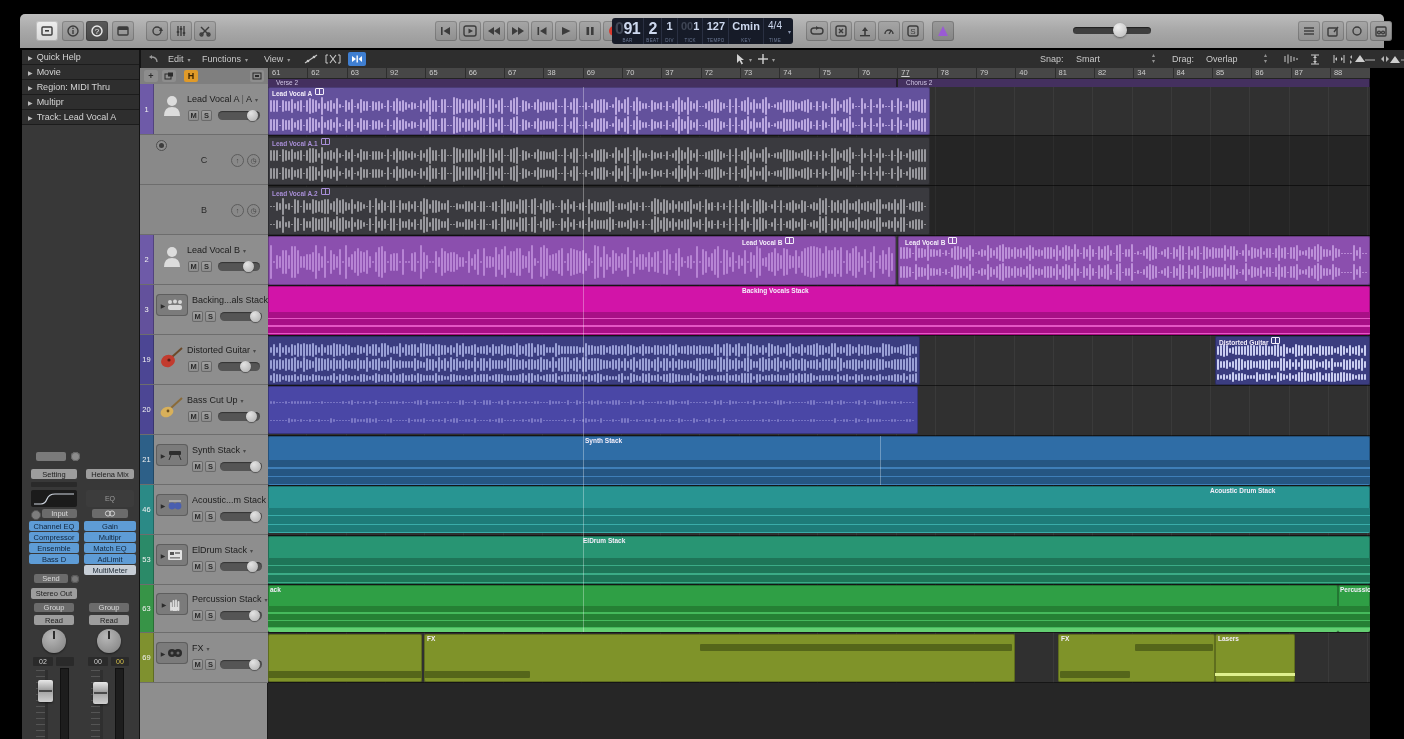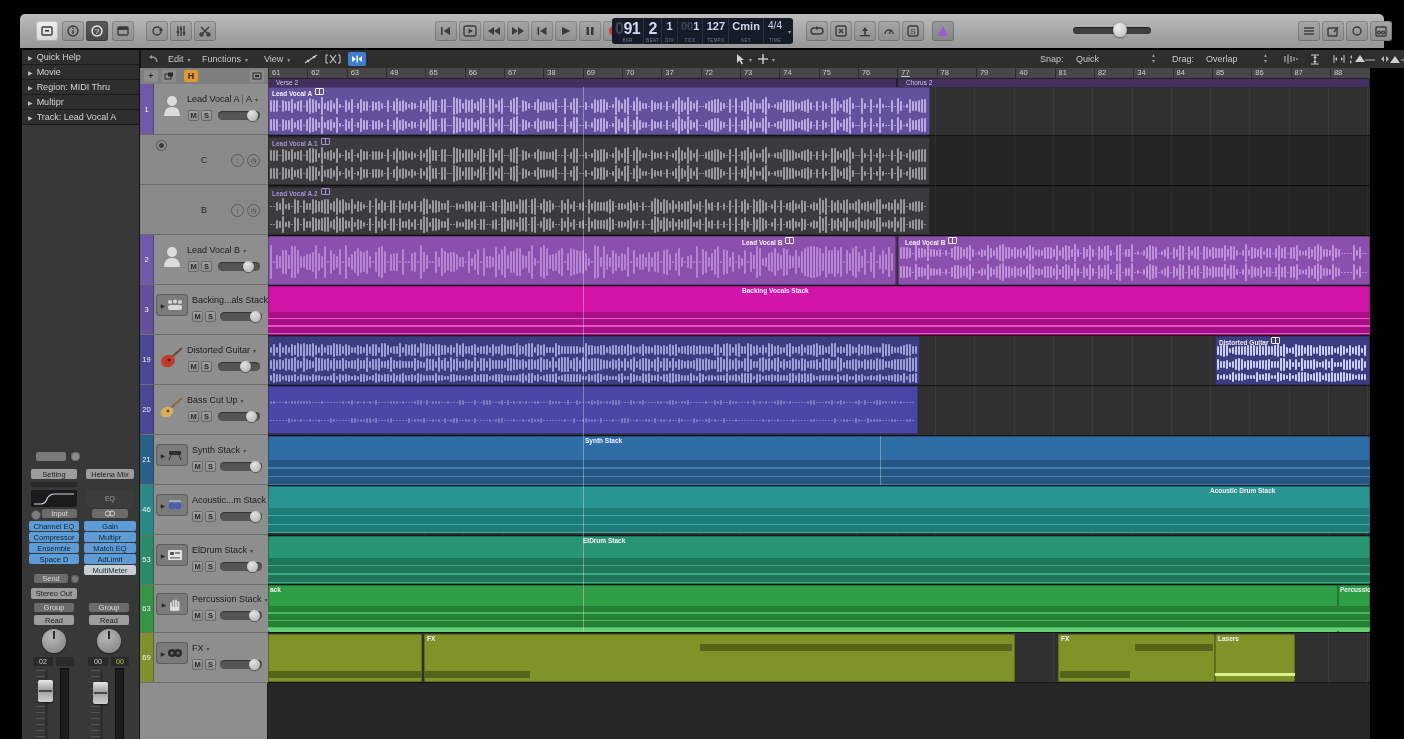--- a/index.html
+++ b/index.html
@@ -370,21 +370,21 @@
         <svg width="10" height="10">
           <line x1="5" y1="0" x2="5" y2="10" stroke="#d2d2d2" stroke-width="1.4"></line>
           <line x1="0" y1="5" x2="10" y2="5" stroke="#d2d2d2" stroke-width="1.4"></line>
         </svg>
       </div>
 
     <div class="t2item t2plain" style="left:900px">
         <span>Snap:</span>
       </div>
     <div class="t2item t2plain" style="left:936px">
-        <span>Quick</span>
+        <span>Smart</span>
       </div>
     <div class="t2item t2plain" style="left:1012px">
         <span class="stepper"></span>
       </div>
     <div class="t2item t2plain" style="left:1032px">
         <span>Drag:</span>
       </div>
     <div class="t2item t2plain" style="left:1066px">
         <span>Overlap</span>
       </div>
@@ -474,21 +474,21 @@
     <div class="cs-btn cs-blue" style="left:7px;top:471px;width:50px">
         <span>Channel EQ</span>
       </div>
     <div class="cs-btn cs-blue" style="left:7px;top:482px;width:50px">
         <span>Compressor</span>
       </div>
     <div class="cs-btn cs-blue" style="left:7px;top:493px;width:50px">
         <span>Ensemble</span>
       </div>
     <div class="cs-btn cs-blue" style="left:7px;top:504px;width:50px">
-        <span>Space D</span>
+        <span>Bass D</span>
       </div>
 
     <div class="cs-btn" style="left:12px;top:524px;width:34px;height:9px">
         <span>Send</span>
       </div>
     <div class="abs" style="left:49px;top:525px;width:8px;height:8px;border-radius:50%;background:#777;box-shadow:inset 0 0 0 1px #585858"></div>
     <div class="cs-btn cs-light" style="left:9px;top:538px;width:46px;height:11px">
         <span>Stereo Out</span>
       </div>
     <div class="cs-btn" style="left:12px;top:553px;width:40px;height:9px">
@@ -791,21 +791,21 @@
           <i style="left:29px"></i>
         </div>
     </div>
   </div>
 
   <div id="arrange" class="abs">
     <div id="ruler">
         <span class="rbar" style="left: 0px;">61</span>
         <span class="rbar" style="left: 39.33px;">62</span>
         <span class="rbar" style="left: 78.66px;">63</span>
-        <span class="rbar" style="left: 117.99px;">49</span>
+        <span class="rbar" style="left: 117.99px;">92</span>
         <span class="rbar" style="left: 157.32px;">65</span>
         <span class="rbar" style="left: 196.65px;">66</span>
         <span class="rbar" style="left: 235.98px;">67</span>
         <span class="rbar" style="left: 275.31px;">38</span>
         <span class="rbar" style="left: 314.64px;">69</span>
         <span class="rbar" style="left: 353.97px;">70</span>
         <span class="rbar" style="left: 393.3px;">37</span>
         <span class="rbar" style="left: 432.63px;">72</span>
         <span class="rbar" style="left: 471.96px;">73</span>
         <span class="rbar" style="left: 511.29px;">74</span>

